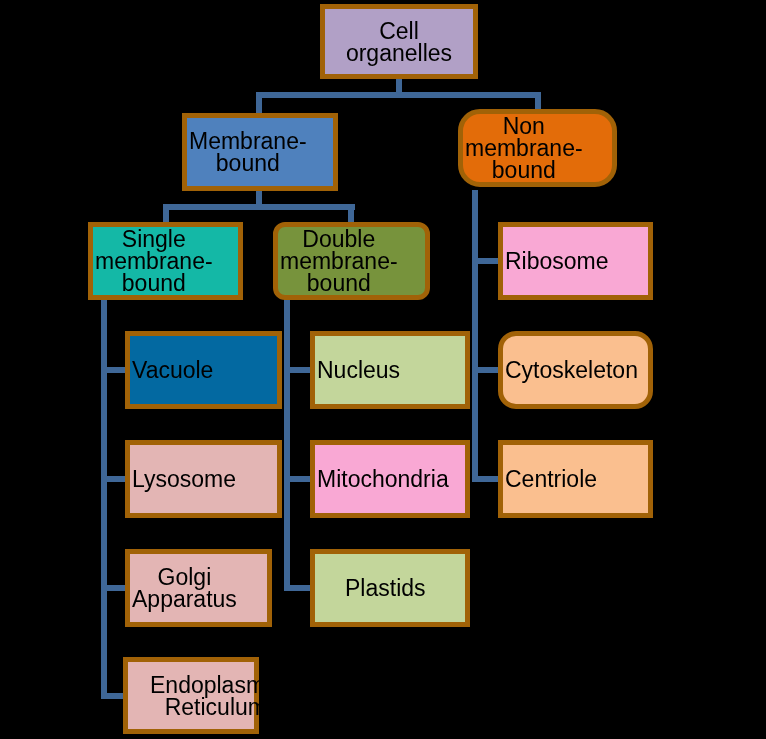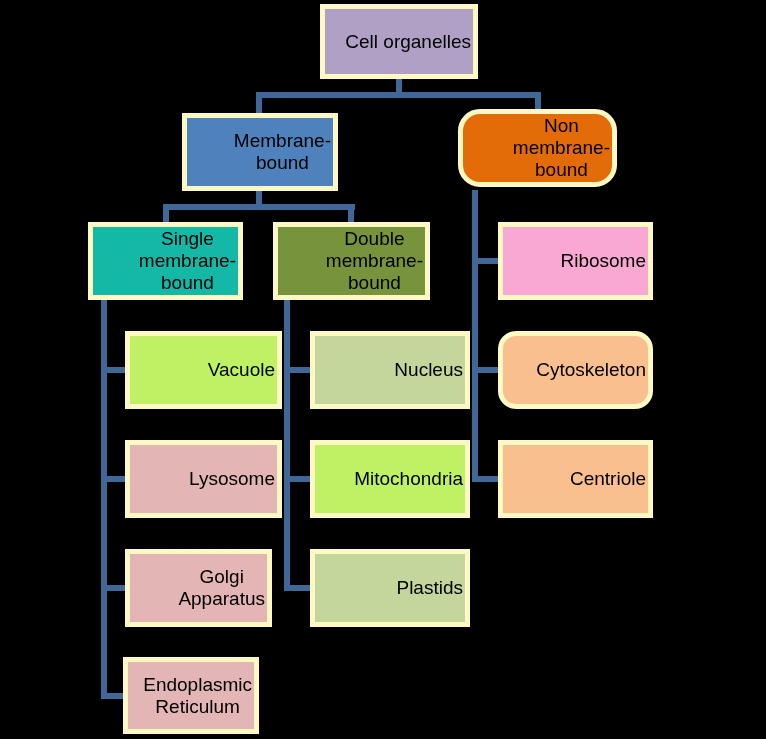--- a/index.html
+++ b/index.html
@@ -11,27 +11,27 @@
     position: relative;
     width: 766px;
     height: 739px;
     background: #000000;
     font-family: "Liberation Sans", sans-serif;
     overflow: hidden;
   }
   .node {
     position: absolute;
     box-sizing: border-box;
-    border: 5px solid #fef9c3;
+    border: 5px solid #a16207;
     display: flex;
     align-items: center;
-    justify-content: flex-end;
+    justify-content: flex-start;
     text-align: center;
     color: #000000;
-    font-size: 19px;
+    font-size: 23px;
     line-height: 22px;
   }
   .node .label {
     white-space: pre-line;
     padding: 0 2px;
   }
   .line {
     position: absolute;
     background: #44689b;
   }
@@ -79,43 +79,43 @@
     <span class="label">Non
 membrane-
 bound</span>
   </div>
 
   <div class="node" style="left: 88px; top: 222px; width: 155px; height: 78px; background-color: #14b8a6;">
     <span class="label">Single
 membrane-
 bound</span>
   </div>
-  <div class="node" style="left: 273px; top: 222px; width: 157px; height: 78px; background-color: rgb(119, 147, 60);">
+  <div class="node" style="left: 273px; top: 222px; width: 157px; height: 78px; background-color: rgb(119, 147, 60); border-radius: 12px;">
     <span class="label">Double
 membrane-
 bound</span>
   </div>
   <div class="node" style="left: 498px; top: 222px; width: 155px; height: 78px; background-color: #f9a8d4;">
     <span class="label">Ribosome</span>
   </div>
 
-  <div class="node" style="left: 125px; top: 331px; width: 157px; height: 78px; background-color: #bef264;">
+  <div class="node" style="left: 125px; top: 331px; width: 157px; height: 78px; background-color: #0369a1;">
     <span class="label">Vacuole</span>
   </div>
   <div class="node" style="left: 310px; top: 331px; width: 160px; height: 78px; background-color: rgb(195, 214, 155);">
     <span class="label">Nucleus</span>
   </div>
   <div class="node" style="left: 498px; top: 331px; width: 155px; height: 78px; background-color: rgb(250, 191, 143); border-radius: 18px;">
     <span class="label">Cytoskeleton</span>
   </div>
 
   <div class="node" style="left: 125px; top: 440px; width: 157px; height: 78px; background-color: rgb(227, 181, 180);">
     <span class="label">Lysosome</span>
   </div>
-  <div class="node" style="left: 310px; top: 440px; width: 160px; height: 78px; background-color: #bef264;">
+  <div class="node" style="left: 310px; top: 440px; width: 160px; height: 78px; background-color: #f9a8d4;">
     <span class="label">Mitochondria</span>
   </div>
   <div class="node" style="left: 498px; top: 440px; width: 155px; height: 78px; background-color: rgb(250, 191, 143);">
     <span class="label">Centriole</span>
   </div>
 
   <div class="node" style="left: 125px; top: 549px; width: 147px; height: 78px; background-color: rgb(227, 181, 180);">
     <span class="label">Golgi
 Apparatus</span>
   </div>

